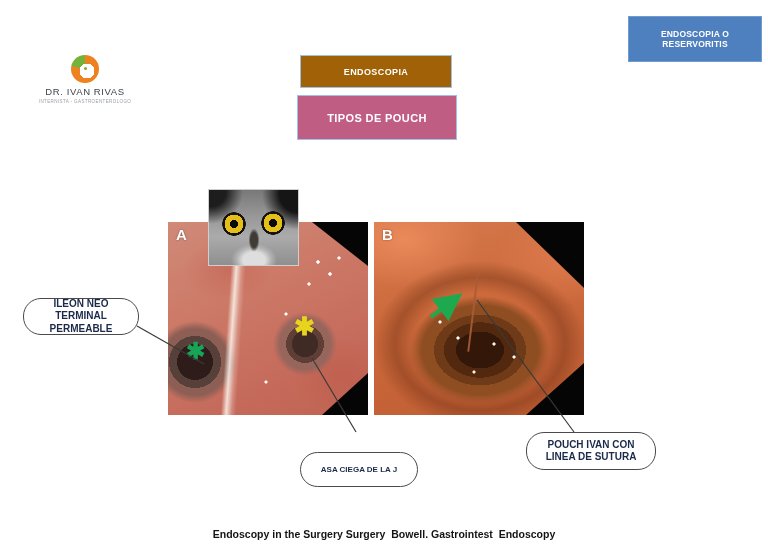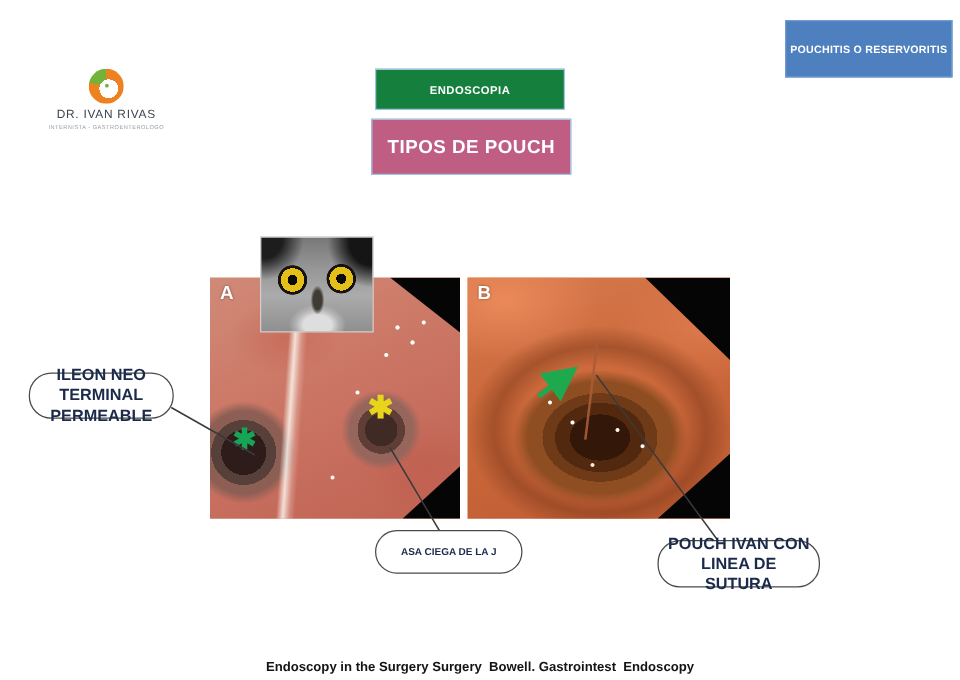--- a/index.html
+++ b/index.html
@@ -20,24 +20,24 @@
   .logo-icon .seed { position:absolute; left:13px; top:12px; width:3px; height:3px; border-radius:50%; background:#74b33a; }
   .logo-name { font-size:9.5px; font-weight:normal; color:#3b4450; letter-spacing:.6px; white-space:nowrap; }
   .logo-sub { font-size:4.5px; color:#9aa0a8; letter-spacing:.4px; margin-top:2px; white-space:nowrap; }
 
   
   .btn-pouchitis { position:absolute; left:628px; top:16px; width:134px; height:46px;
     background:#4e7fbe; border:1px solid #6f9bd1; color:#ffffff; font-weight:bold;
     font-size:8.5px; display:flex; align-items:center; justify-content:center; text-align:center;
     letter-spacing:.2px; cursor:pointer; }
   .box-endoscopia { position:absolute; left:300px; top:55px; width:152px; height:33px;
-    background:#15803d; border:1px solid #9cc3e5; color:#ffffff; font-weight:bold; font-size:9px;
+    background:#a16207; border:1px solid #9cc3e5; color:#ffffff; font-weight:bold; font-size:9px;
     display:flex; align-items:center; justify-content:center; letter-spacing:.4px; }
   .box-tipos { position:absolute; left:297px; top:95px; width:160px; height:45px;
-    background:#c05d83; border:1px solid #9cc3e5; color:#ffffff; font-weight:bold; font-size:15px;
+    background:#c05d83; border:1px solid #9cc3e5; color:#ffffff; font-weight:bold; font-size:11px;
     display:flex; align-items:center; justify-content:center; letter-spacing:.4px; }
 
   
   .panel { position:absolute; top:222px; height:193px; overflow:hidden; }
   .panel-a { left:168px; width:200px;
     background:
       radial-gradient(circle 2px at 150px 40px, #ffffff 0 1.4px, rgba(0,0,0,0) 2px),
       radial-gradient(circle 2px at 162px 52px, #ffffff 0 1.4px, rgba(0,0,0,0) 2px),
       radial-gradient(circle 2px at 141px 62px, #ffffff 0 1.2px, rgba(0,0,0,0) 2px),
       radial-gradient(circle 2px at 171px 36px, #ffffff 0 1.2px, rgba(0,0,0,0) 2px),
@@ -87,43 +87,43 @@
       radial-gradient(circle 46px at 89px 4px, #151515 0 40%, rgba(0,0,0,0) 78%),
       linear-gradient(180deg, #787878 0%, #989898 35%, #ababab 62%, #8f8f8f 100%);
   }
 
   
   .overlay { position:absolute; left:0; top:0; width:768px; height:544px; pointer-events:none; }
 
   
   .callout { position:absolute; background:#ffffff; border:1px solid #4a4a4a; border-radius:18px;
     display:flex; align-items:center; justify-content:center; text-align:center;
-    font-weight:bold; font-size:13px; color:#1b2a4a; line-height:1.25; padding:2px 7px; }
+    font-weight:bold; font-size:10px; color:#1b2a4a; line-height:1.25; padding:2px 7px; }
   .co-ileon { left:23px; top:298px; width:116px; height:37px; }
-  .co-asa   { left:300px; top:424px; width:118px; height:35px; font-size:8px; }
+  .co-asa   { left:300px; top:452px; width:118px; height:35px; font-size:8px; }
   .co-pouch { left:526px; top:432px; width:130px; height:38px; }
 
   
   .citation { position:absolute; left:0; top:502px; width:768px; text-align:center;
     font-weight:bold; font-size:10.5px; color:#141414; line-height:1.25; white-space:pre-wrap; }
 </style>
 </head>
 <body>
 
 <div class="slide">
 
   <div class="logo-block">
     <div class="logo-icon">
         <span class="seed"></span>
       </div>
     <div class="logo-name">DR. IVAN RIVAS</div>
     <div class="logo-sub">INTERNISTA - GASTROENTEROLOGO</div>
   </div>
 
-  <div class="btn-pouchitis">POUCHITIS O RESERVORITIS</div>
+  <div class="btn-pouchitis">ENDOSCOPIA O RESERVORITIS</div>
 
   <div class="box-endoscopia">ENDOSCOPIA</div>
   <div class="box-tipos">TIPOS DE POUCH</div>
 
   <div class="panel panel-a">
     <div class="corner pa-tr"></div>
     <div class="corner pa-br"></div>
     <div class="panel-label">A</div>
   </div>
 

